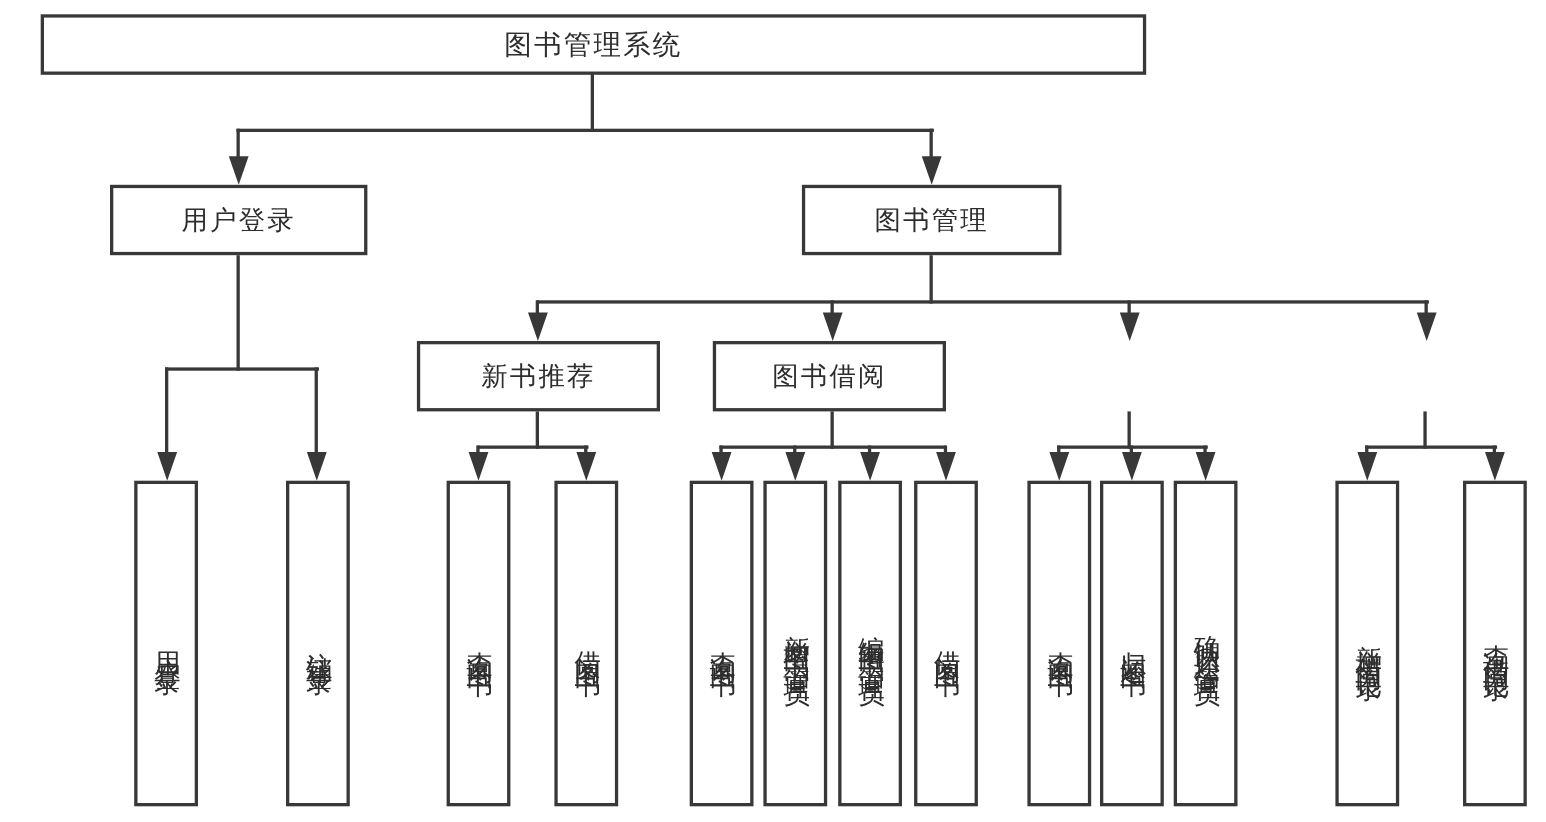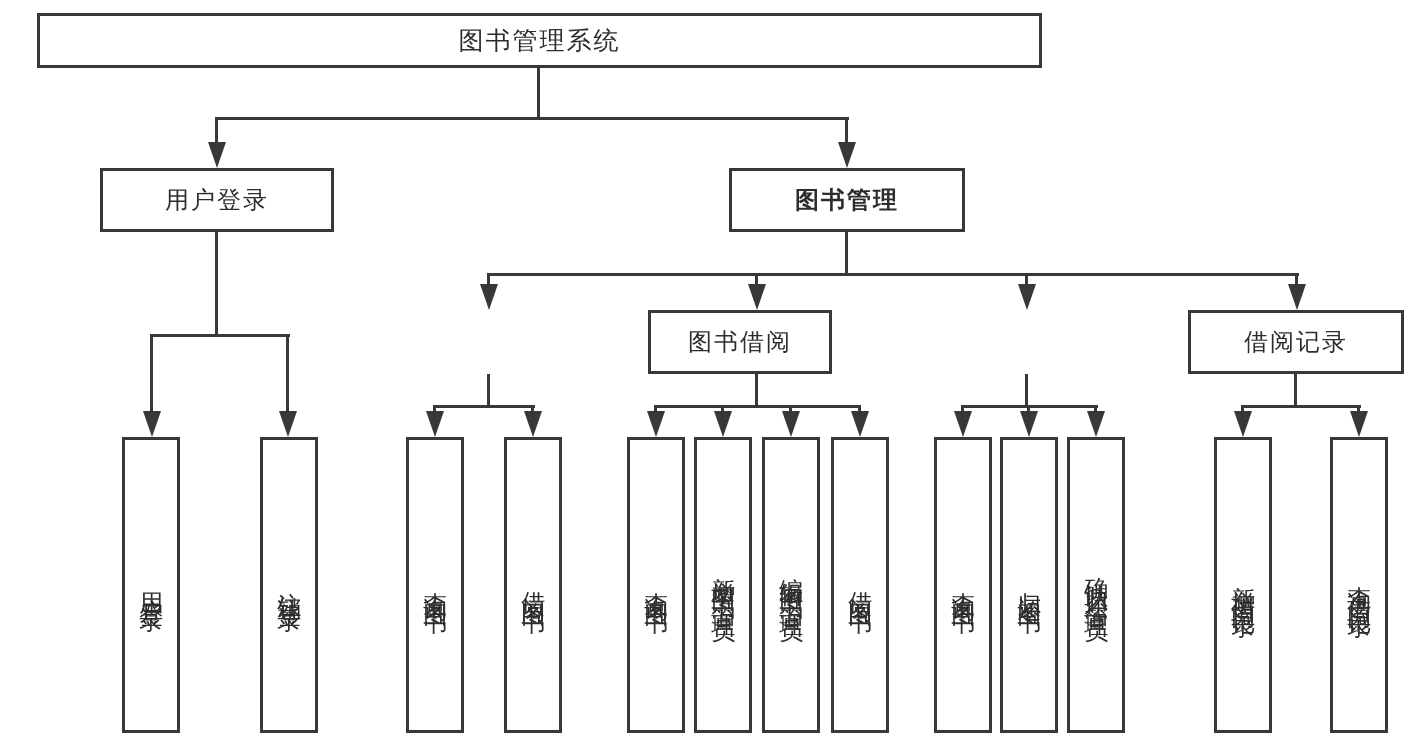--- a/index.html
+++ b/index.html
@@ -77,21 +77,21 @@
   <div class="vline" style="left:520px; top:67px; height:52px;"></div>
   <div class="hline" style="left:198px; top:117px; width:634px;"></div>
   <div class="vline" style="left:198px; top:117px; height:28px;"></div>
   <div class="ah" style="left:191px; top:142px;"></div>
   <div class="vline" style="left:828px; top:117px; height:28px;"></div>
   <div class="ah" style="left:821px; top:142px;"></div>
 
   <div class="box" style="left:83px; top:168px; width:234px; height:64px;">
     <span class="hlabel">用户登录</span>
   </div>
-  <div class="box" style="left:712px; top:168px; width:236px; height:64px;font-weight:bold;">
+  <div class="box" style="left:712px; top:168px; width:236px; height:64px;">
     <span class="hlabel">图书管理</span>
   </div>
 
   <div class="vline" style="left:198px; top:232px; height:105px;"></div>
   <div class="hline" style="left:133px; top:334px; width:140px;"></div>
   <div class="vline" style="left:133px; top:334px; height:80px;"></div>
   <div class="ah" style="left:126px; top:411px;"></div>
   <div class="vline" style="left:269px; top:334px; height:80px;"></div>
   <div class="ah" style="left:262px; top:411px;"></div>
 
@@ -99,25 +99,25 @@
   <div class="hline" style="left:471px; top:273px; width:811px;"></div>
   <div class="vline" style="left:470px; top:273px; height:15px;"></div>
   <div class="ah" style="left:463px; top:284px;"></div>
   <div class="vline" style="left:738px; top:273px; height:15px;"></div>
   <div class="ah" style="left:731px; top:284px;"></div>
   <div class="vline" style="left:1008px; top:273px; height:15px;"></div>
   <div class="ah" style="left:1001px; top:284px;"></div>
   <div class="vline" style="left:1278px; top:273px; height:15px;"></div>
   <div class="ah" style="left:1271px; top:284px;"></div>
 
-  <div class="box" style="left:631px; top:310px; width:184px; height:64px;">
+  <div class="box" style="left:362px; top:310px; width:221px; height:64px;">
+    <span class="hlabel">新书推荐</span>
+  </div>
+  <div class="box" style="left:631px; top:310px; width:212px; height:64px;">
     <span class="hlabel">图书借阅</span>
-  </div>
-  <div class="box" style="left:1171px; top:310px; width:216px; height:64px;">
-    <span class="hlabel">借阅记录</span>
   </div>
 
   <div class="vline" style="left:470px; top:374px; height:34px;"></div>
   <div class="hline" style="left:417px; top:405px; width:101px;"></div>
   <div class="vline" style="left:416px; top:405px; height:10px;"></div>
   <div class="ah" style="left:409px; top:411px;"></div>
   <div class="vline" style="left:514px; top:405px; height:10px;"></div>
   <div class="ah" style="left:507px; top:411px;"></div>
 
   <div class="vline" style="left:738px; top:374px; height:34px;"></div>

